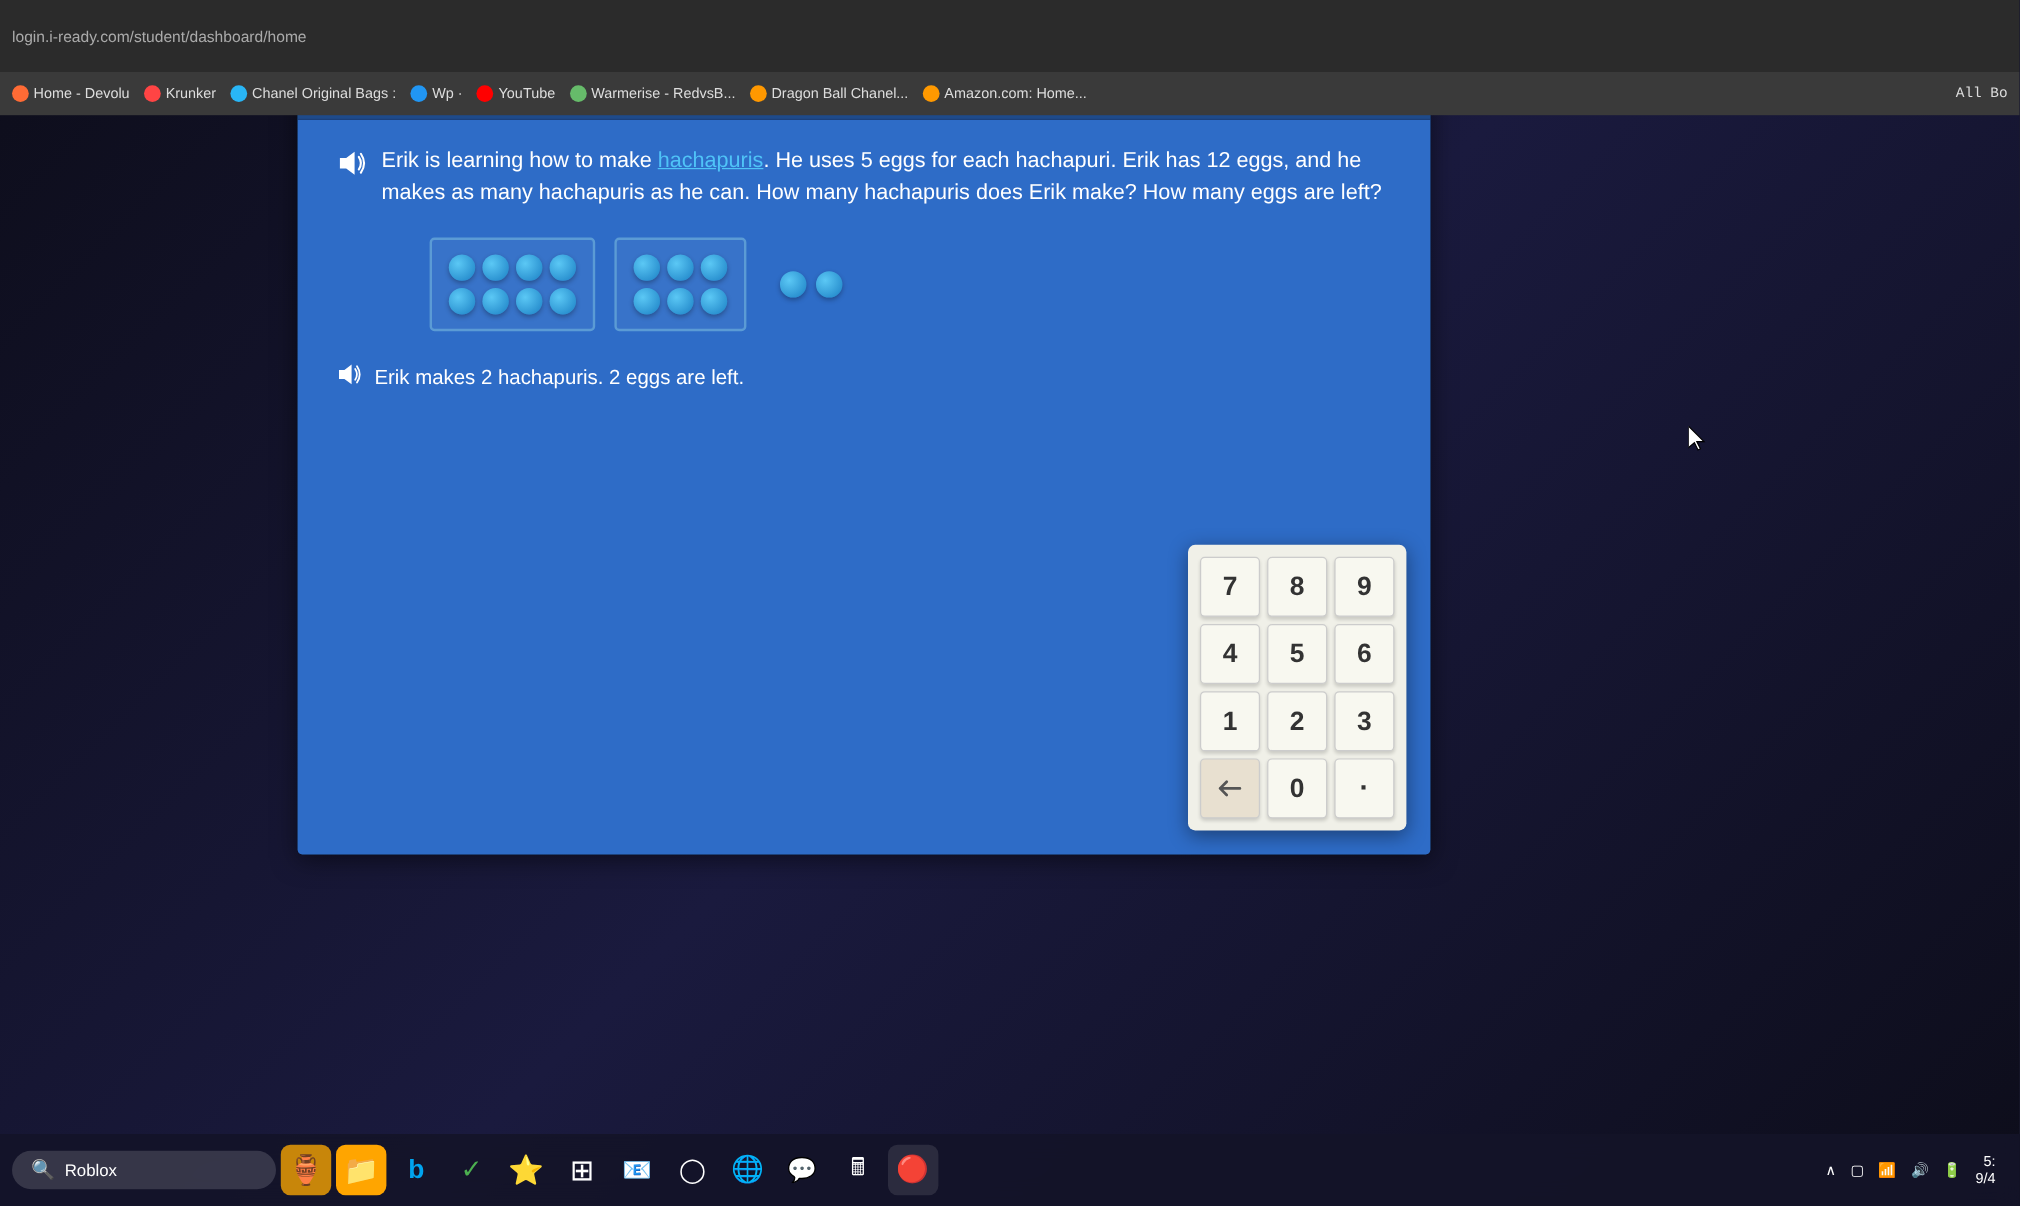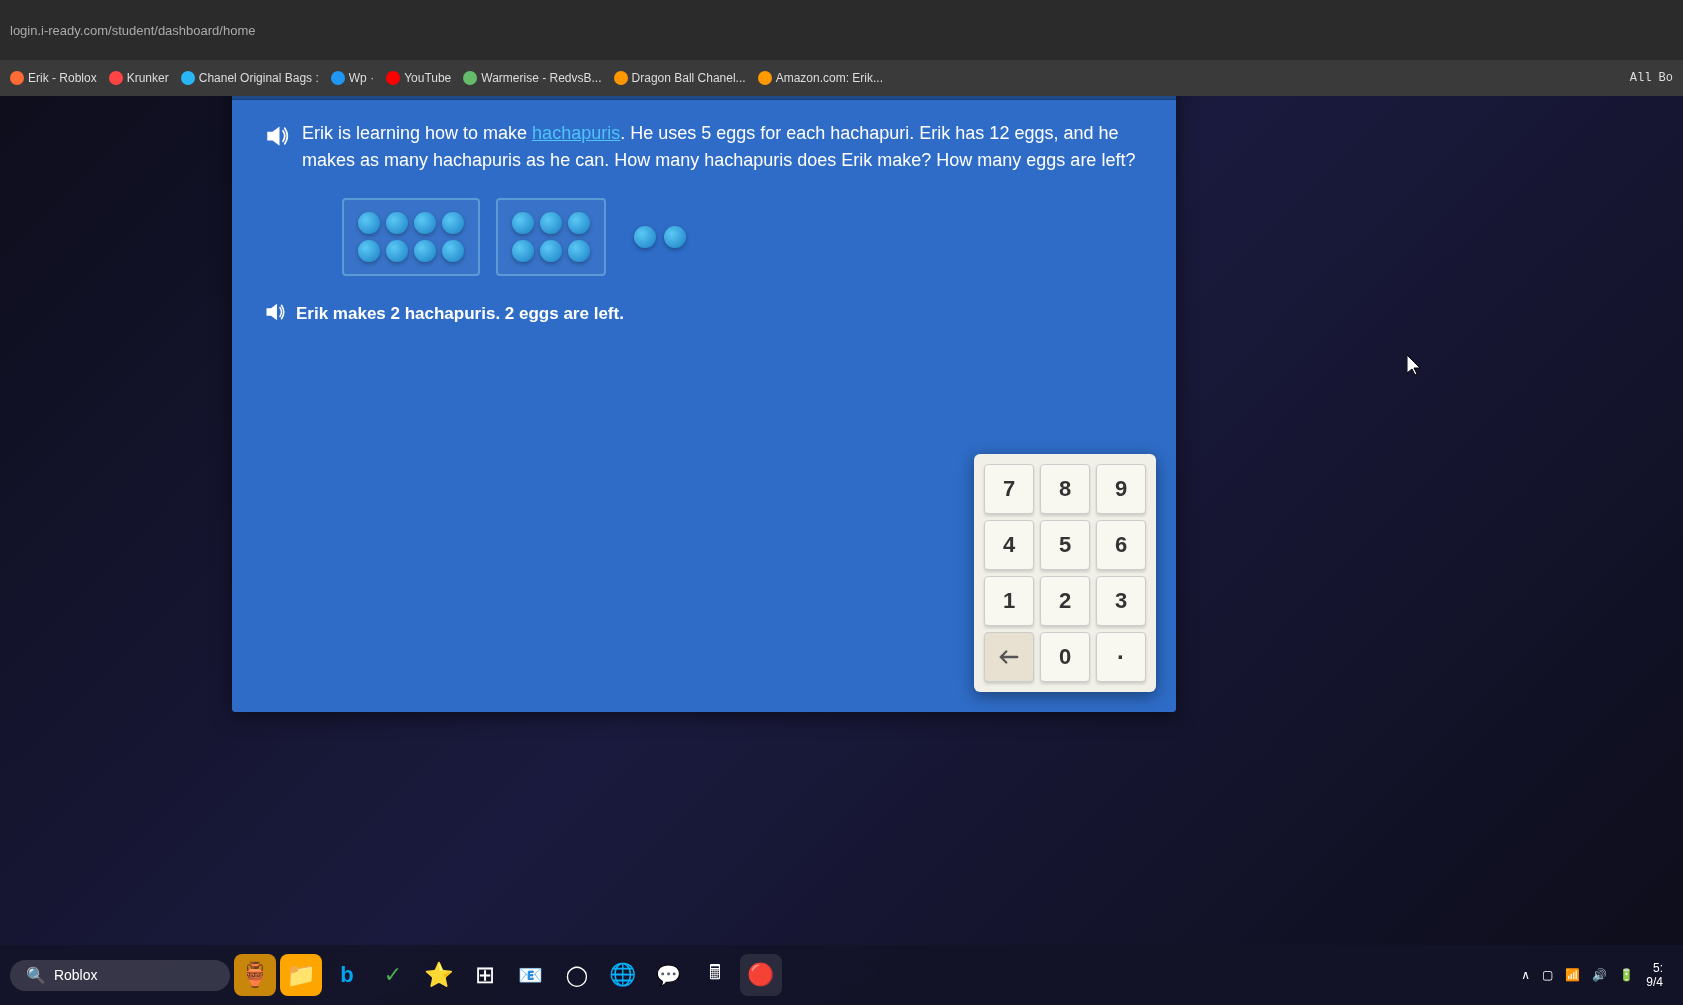--- a/index.html
+++ b/index.html
@@ -63,21 +63,21 @@
       border-radius: 50%;
       background: #888;
       display: inline-block;
       flex-shrink: 0;
     }
 
     
     .iready-window {
       position: absolute;
       top: 64px;
-      left: 232px;
+      left: 248px;
       width: 944px;
       height: 648px;
       background: #2563a8;
       border-radius: 4px;
       overflow: hidden;
       box-shadow: 0 4px 20px rgba(0,0,0,0.5);
     }
 
     .window-titlebar {
       background: #1e4a8a;
@@ -198,21 +198,21 @@
     .sub-question {
       display: flex;
       align-items: center;
       gap: 10px;
       margin-bottom: 16px;
     }
 
     .sub-question-text {
       color: #fff;
       font-size: 17px;
-      font-weight: 700;
+      font-weight: 400;
     }
 
     
     .answer-row {
       display: flex;
       align-items: center;
       gap: 10px;
       margin-top: 20px;
     }
 
@@ -373,21 +373,21 @@
 
 <div class="browser-chrome">
   <div class="bookmark-item">
     <span style="color:#aaa;font-size:13px;">login.i-ready.com/student/dashboard/home</span>
   </div>
 </div>
 
 <div class="browser-tab-bar">
   <div class="bookmark-item">
     <span class="bookmark-icon" style="background:#ff6b35;"></span>
-    <span>Erik - Roblox</span>
+    <span>Home - Devolu</span>
   </div>
   <div class="bookmark-item">
     <span class="bookmark-icon" style="background:#ff4444;"></span>
     <span>Krunker</span>
   </div>
   <div class="bookmark-item">
     <span class="bookmark-icon" style="background:#29b6f6;"></span>
     <span>Chanel Original Bags :</span>
   </div>
   <div class="bookmark-item">
@@ -401,21 +401,21 @@
   <div class="bookmark-item">
     <span class="bookmark-icon" style="background:#66bb6a;"></span>
     <span>Warmerise - RedvsB...</span>
   </div>
   <div class="bookmark-item">
     <span class="bookmark-icon" style="background:#ff9800;"></span>
     <span>Dragon Ball Chanel...</span>
   </div>
   <div class="bookmark-item">
     <span class="bookmark-icon" style="background:#ff9900;"></span>
-    <span>Amazon.com: Erik...</span>
+    <span>Amazon.com: Home...</span>
   </div>
   <div class="bookmark-item" style="margin-left:auto;font-family:Liberation Mono, monospace;">
     <span>All Bo</span>
   </div>
 </div>
 
 <div class="iready-window">
 
   <div class="window-titlebar">
     <div class="window-title-left">

